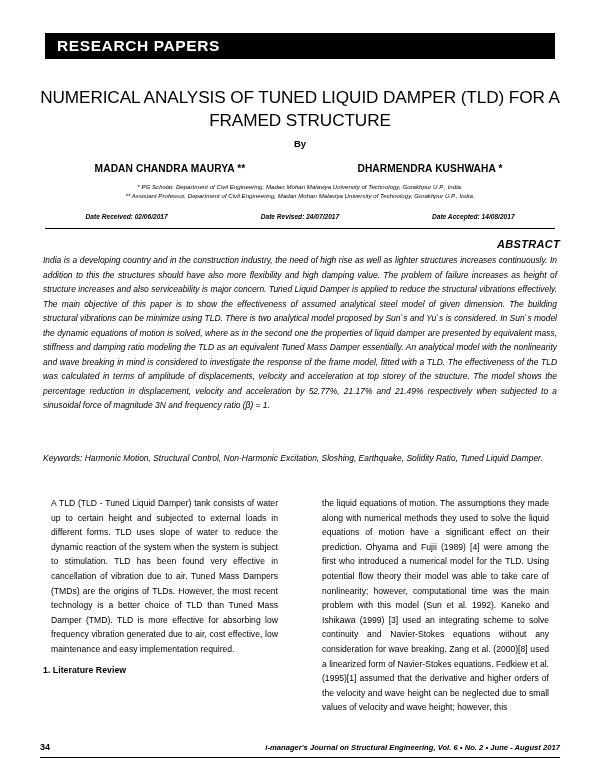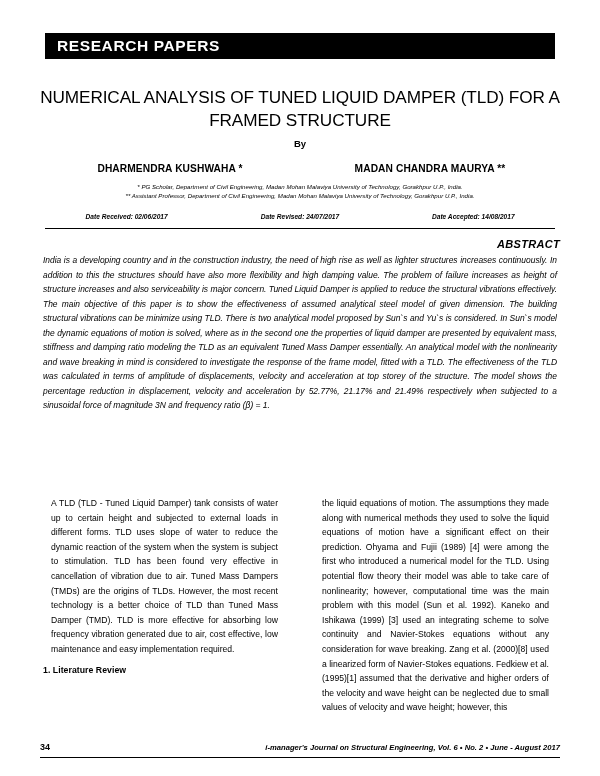--- a/index.html
+++ b/index.html
@@ -221,38 +221,39 @@
 
   <div class="banner">
     <span class="banner-label">RESEARCH PAPERS</span>
   </div>
 
   <div class="title">NUMERICAL ANALYSIS OF TUNED LIQUID DAMPER (TLD) FOR A FRAMED STRUCTURE</div>
 
   <div class="by">By</div>
 
   <div class="authors">
+    <div class="author">MADAN CHANDRA MAURYA **</div>
     <div class="author">DHARMENDRA KUSHWAHA *</div>
-    <div class="author">MADAN CHANDRA MAURYA **</div>
   </div>
 
   <div class="affiliations">
     <div class="affiliation">* PG Scholar, Department of Civil Engineering, Madan Mohan Malaviya University of Technology, Gorakhpur U.P., India.</div>
     <div class="affiliation">** Assistant Professor, Department of Civil Engineering, Madan Mohan Malaviya University of Technology, Gorakhpur U.P., India.</div>
   </div>
 
   <div class="dates">
     <div class="date-cell">Date Received: 02/06/2017</div>
     <div class="date-cell">Date Revised: 24/07/2017</div>
     <div class="date-cell">Date Accepted: 14/08/2017</div>
   </div>
   <div class="rule"></div>
 
   <div class="abstract-heading">ABSTRACT</div>
   <div class="abstract-body">India is a developing country and in the construction industry, the need of high rise as well as lighter structures increases continuously. In addition to this the structures should have also more flexibility and high damping value. The problem of failure increases as height of structure increases and also serviceability is major concern. Tuned Liquid Damper is applied to reduce the structural vibrations effectively. The main objective of this paper is to show the effectiveness of assumed analytical steel model of given dimension. The building structural vibrations can be minimize using TLD. There is two analytical model proposed by Sun`s and Yu`s is considered. In Sun`s model the dynamic equations of motion is solved, where as in the second one the properties of liquid damper are presented by equivalent mass, stiffness and damping ratio modeling the TLD as an equivalent Tuned Mass Damper essentially. An analytical model with the nonlinearity and wave breaking in mind is considered to investigate the response of the frame model, fitted with a TLD. The effectiveness of the TLD was calculated in terms of amplitude of displacements, velocity and acceleration at top storey of the structure. The model shows the percentage reduction in displacement, velocity and acceleration by 52.77%, 21.17% and 21.49% respectively when subjected to a sinusoidal force of magnitude 3N and frequency ratio (β) = 1.</div>
+  <div class="keywords"><span>Keywords:</span> <span>Harmonic Motion, Structural Control, Non-Harmonic Excitation, Sloshing, Earthquake, Solidity Ratio, Tuned Liquid Damper.</span></div>
 
   <div class="columns">
     <div class="col">
       <p class="para">A TLD (TLD - Tuned Liquid Damper) tank consists of water up to certain height and subjected to external loads in different forms. TLD uses slope of water to reduce the dynamic reaction of the system when the system is subject to stimulation. TLD has been found very effective in cancellation of vibration due to air. Tuned Mass Dampers (TMDs) are the origins of TLDs. However, the most recent technology is a better choice of TLD than Tuned Mass Damper (TMD). TLD is more effective for absorbing low frequency vibration generated due to air, cost effective, low maintenance and easy implementation required.</p>
       <div class="sec-heading spaced">1. Literature Review</div>
     </div>
     <div class="col">
       <p class="para">the liquid equations of motion. The assumptions they made along with numerical methods they used to solve the liquid equations of motion have a significant effect on their prediction. Ohyama and Fujii (1989) [4] were among the first who introduced a numerical model for the TLD. Using potential flow theory their model was able to take care of nonlinearity; however, computational time was the main problem with this model (Sun et al. 1992). Kaneko and Ishikawa (1999) [3] used an integrating scheme to solve continuity and Navier-Stokes equations without any consideration for wave breaking. Zang et al. (2000)[8] used a linearized form of Navier-Stokes equations. Fedkiew et al. (1995)[1] assumed that the derivative and higher orders of the velocity and wave height can be neglected due to small values of velocity and wave height; however, this</p>
     </div>
   </div>

